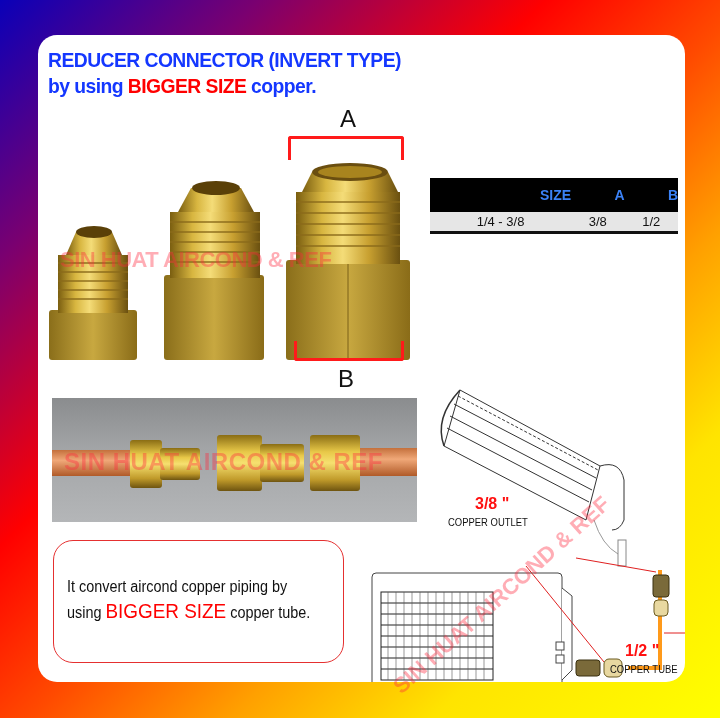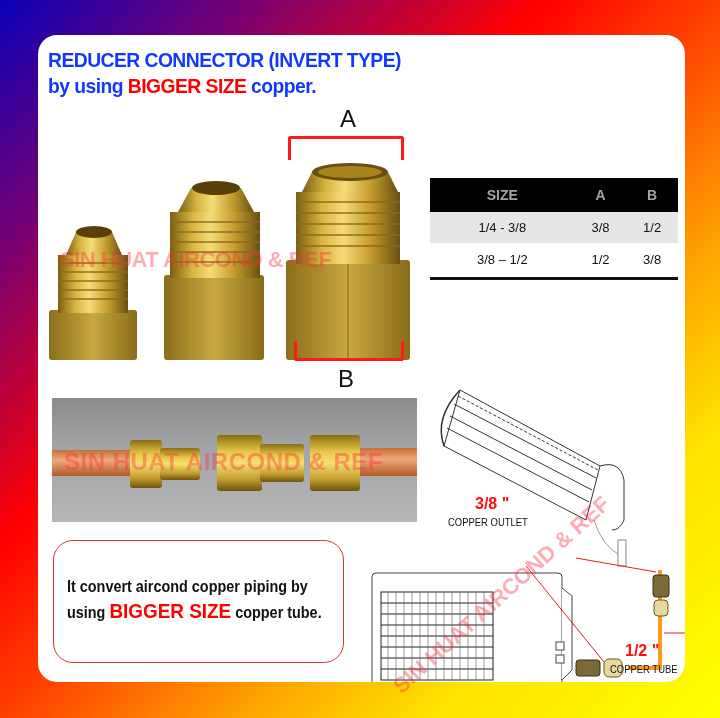--- a/index.html
+++ b/index.html
@@ -27,23 +27,23 @@
   .bracket { border: 3px solid #ff1a1a; }
   .bracket.top { border-bottom: none; border-radius: 3px 3px 0 0; }
   .bracket.bottom { border-top: none; border-radius: 0 0 3px 3px; }
 
   table.sizes {
     position: absolute; left: 392px; top: 143px; width: 248px;
     border-collapse: collapse; font-size: 13px; color: #111;
     border-bottom: 3px solid #111;
   }
   table.sizes th {
-    background: #000; color: #a3a3a3; font-weight: bold; height: 34px; font-size: 14px;
-  }
-  table.sizes td { text-align: center; height: 31px; }
+    background: #000; color: #3b82f6; font-weight: bold; height: 34px; font-size: 14px; text-align: right;
+  }
+  table.sizes td { text-align: center; height: 20px; }
   table.sizes tr.shade td { background: #e6e6e6; }
   table.sizes tr.mid td { height: 35px; }
 
   .watermark {
     color: rgba(255, 40, 60, 0.38); font-weight: bold; white-space: nowrap;
     pointer-events: none;
   }
 
   .photo {
     left: 14px; top: 363px; width: 365px; height: 124px;
@@ -51,21 +51,21 @@
     overflow: hidden;
   }
   .pipe-l { position: absolute; left: 0; top: 52px; width: 80px; height: 26px;
     background: linear-gradient(180deg, #c4703c, #f0a878 40%, #b05a28); }
   .pipe-r { position: absolute; left: 300px; top: 50px; width: 65px; height: 28px;
     background: linear-gradient(180deg, #c4703c, #f0a878 40%, #b05a28); }
   .brass { position: absolute; background: linear-gradient(180deg, #8a6d14, #e8c848 30%, #f6e070 50%, #c09a2a 80%, #6e5410); border-radius: 3px; }
 
   .note-box {
     left: 15px; top: 505px; width: 291px; height: 123px;
-    border: 1.5px solid #e53030; border-radius: 20px; font-weight: bold;
+    border: 1.5px solid #e53030; border-radius: 20px;
   }
   .note-text {
     position: absolute; left: 13px; top: 34px; font-size: 16px; line-height: 24px; color: #111;
     transform: scaleX(0.9); transform-origin: left top; white-space: nowrap;
   }
   .note-text .big { color: #ff0000; font-size: 21px; }
 
   .label-red { color: #ff1010; font-weight: bold; font-size: 16px; }
   .label-blk { color: #111; font-size: 10.5px; transform: scaleX(0.9); transform-origin: left top; white-space: nowrap; }
 </style>
@@ -149,25 +149,20 @@
         <th>SIZE</th>
         <th>A</th>
         <th>B</th>
       </tr>
     </thead>
     <tbody>
       <tr class="shade">
         <td>1/4 - 3/8</td>
         <td>3/8</td>
         <td>1/2</td>
-      </tr>
-      <tr class="mid">
-        <td>3/8 – 1/2</td>
-        <td>1/2</td>
-        <td>3/8</td>
       </tr>
     </tbody>
   </table>
 
   <div class="abs photo">
     <div class="pipe-l"></div>
     <div class="pipe-r"></div>
     <div class="brass" style="left:78px; top:42px; width:32px; height:48px;"></div>
     <div class="brass" style="left:108px; top:50px; width:40px; height:32px;"></div>
     <div class="brass" style="left:165px; top:37px; width:45px; height:56px;"></div>

